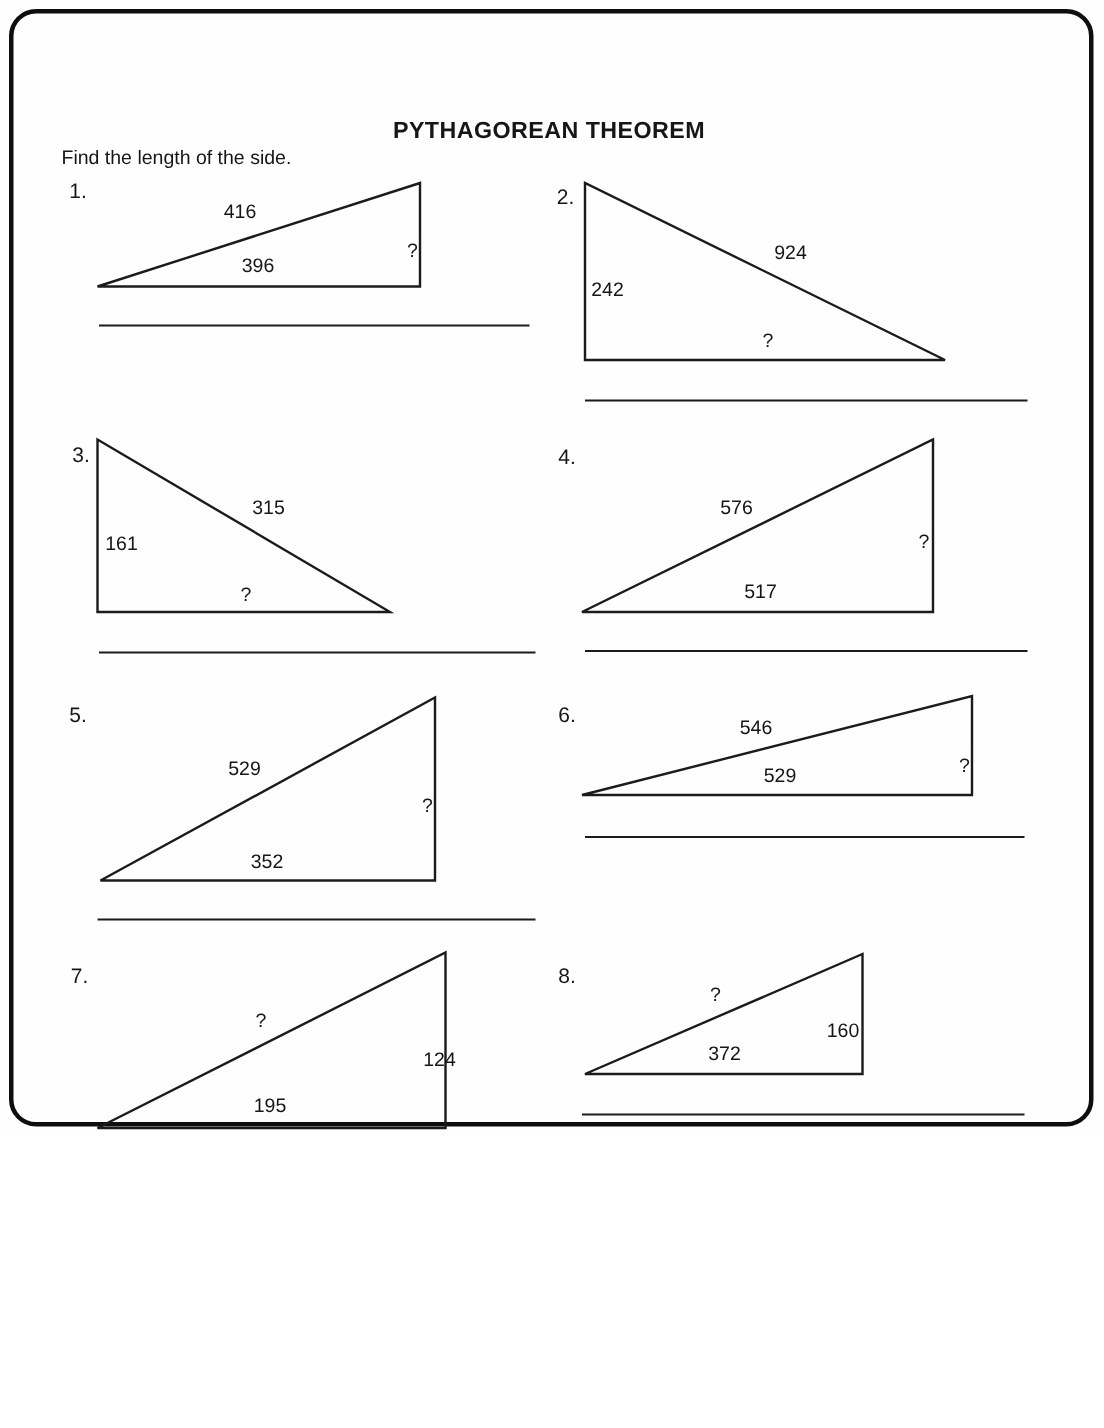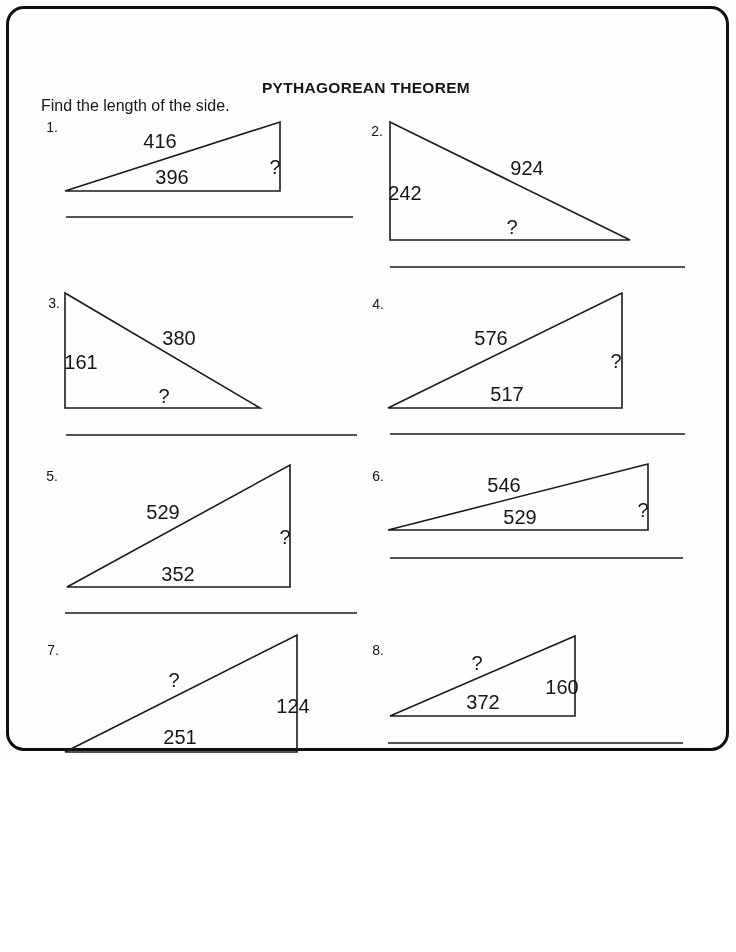--- a/index.html
+++ b/index.html
@@ -12,25 +12,25 @@
     border:3px solid #0e0e0e; border-radius:18px; pointer-events:none;
   }
   svg.geometry { position:absolute; left:0; top:0; }
   svg.geometry polygon { fill:none; stroke:#1b1b1b; stroke-width:1.6; stroke-linejoin:miter; }
   svg.geometry line { stroke:#1b1b1b; stroke-width:1.4; }
   .title {
     position:absolute; left:366px; top:88px; transform:translate(-50%,-50%);
     font-size:15.5px; font-weight:bold; letter-spacing:0.3px; white-space:nowrap;
   }
   .instruction {
-    position:absolute; left:41px; top:97px; font-size:16px; white-space:nowrap;text-align:center;
+    position:absolute; left:41px; top:97px; font-size:13px; white-space:nowrap;text-align:center;
   }
   .lbl {
     position:absolute; transform:translate(-50%,-50%);
-    font-size:20px; white-space:nowrap; line-height:1;
+    font-size:13px; white-space:nowrap; line-height:1;
   }
   .num { font-size:14px; }
 </style>
 </head>
 <body>
 
 <div class="sheet">
 
   <div class="page-border"></div>
 
@@ -62,42 +62,42 @@
   <div class="lbl" style="left:160px;top:141px">416</div>
   <div class="lbl" style="left:172px;top:177px">396</div>
   <div class="lbl" style="left:275px;top:167px">?</div>
 
   <div class="lbl num" style="left:377px;top:131px">2.</div>
   <div class="lbl" style="left:527px;top:168px">924</div>
   <div class="lbl" style="left:405px;top:193px">242</div>
   <div class="lbl" style="left:512px;top:227px">?</div>
 
   <div class="lbl num" style="left:54px;top:303px">3.</div>
-  <div class="lbl" style="left:179px;top:338px">380</div>
+  <div class="lbl" style="left:179px;top:338px">315</div>
   <div class="lbl" style="left:81px;top:362px">161</div>
   <div class="lbl" style="left:164px;top:396px">?</div>
 
   <div class="lbl num" style="left:378px;top:304px">4.</div>
   <div class="lbl" style="left:491px;top:338px">576</div>
   <div class="lbl" style="left:507px;top:394px">517</div>
   <div class="lbl" style="left:616px;top:361px">?</div>
 
   <div class="lbl num" style="left:52px;top:476px">5.</div>
   <div class="lbl" style="left:163px;top:512px">529</div>
   <div class="lbl" style="left:178px;top:574px">352</div>
   <div class="lbl" style="left:285px;top:537px">?</div>
 
   <div class="lbl num" style="left:378px;top:476px">6.</div>
   <div class="lbl" style="left:504px;top:485px">546</div>
   <div class="lbl" style="left:520px;top:517px">529</div>
   <div class="lbl" style="left:643px;top:510px">?</div>
 
   <div class="lbl num" style="left:53px;top:650px">7.</div>
   <div class="lbl" style="left:174px;top:680px">?</div>
-  <div class="lbl" style="left:180px;top:737px">251</div>
+  <div class="lbl" style="left:180px;top:737px">195</div>
   <div class="lbl" style="left:293px;top:706px">124</div>
 
   <div class="lbl num" style="left:378px;top:650px">8.</div>
   <div class="lbl" style="left:477px;top:663px">?</div>
   <div class="lbl" style="left:483px;top:702px">372</div>
   <div class="lbl" style="left:562px;top:687px">160</div>
 
 </div>
 
 </body></html>

